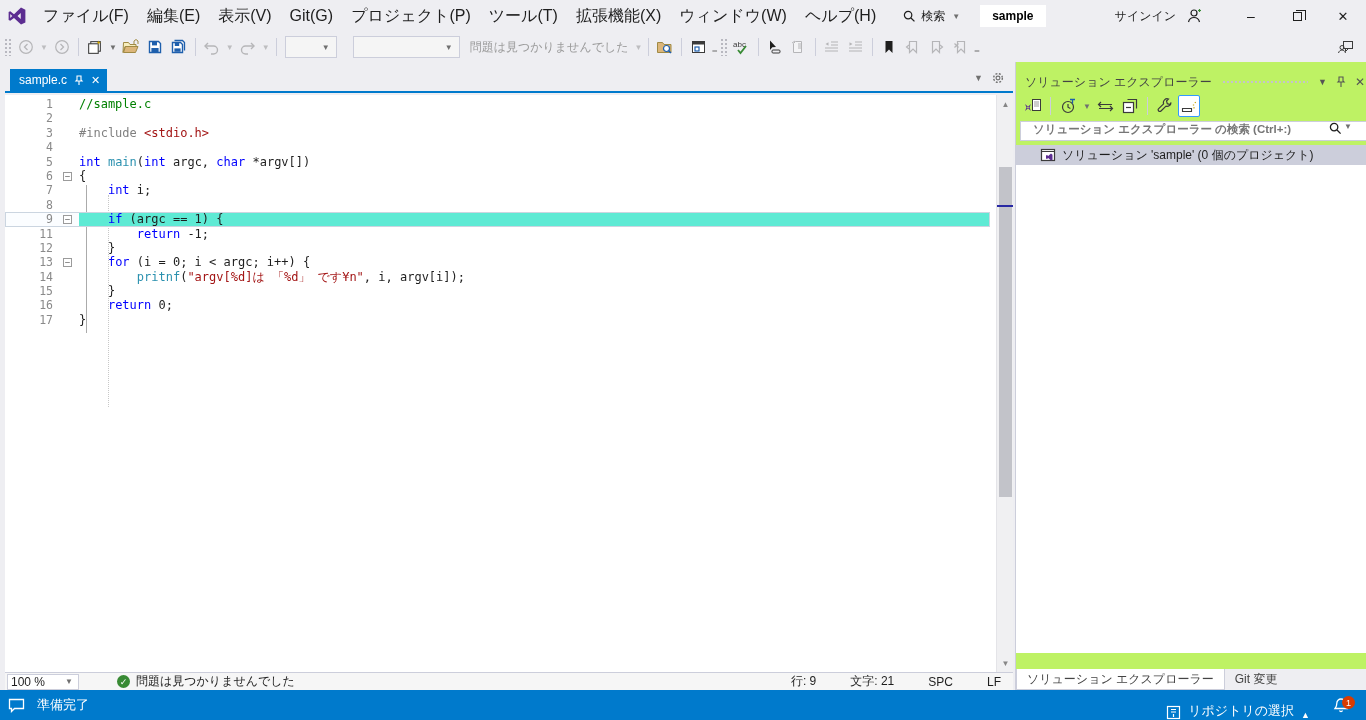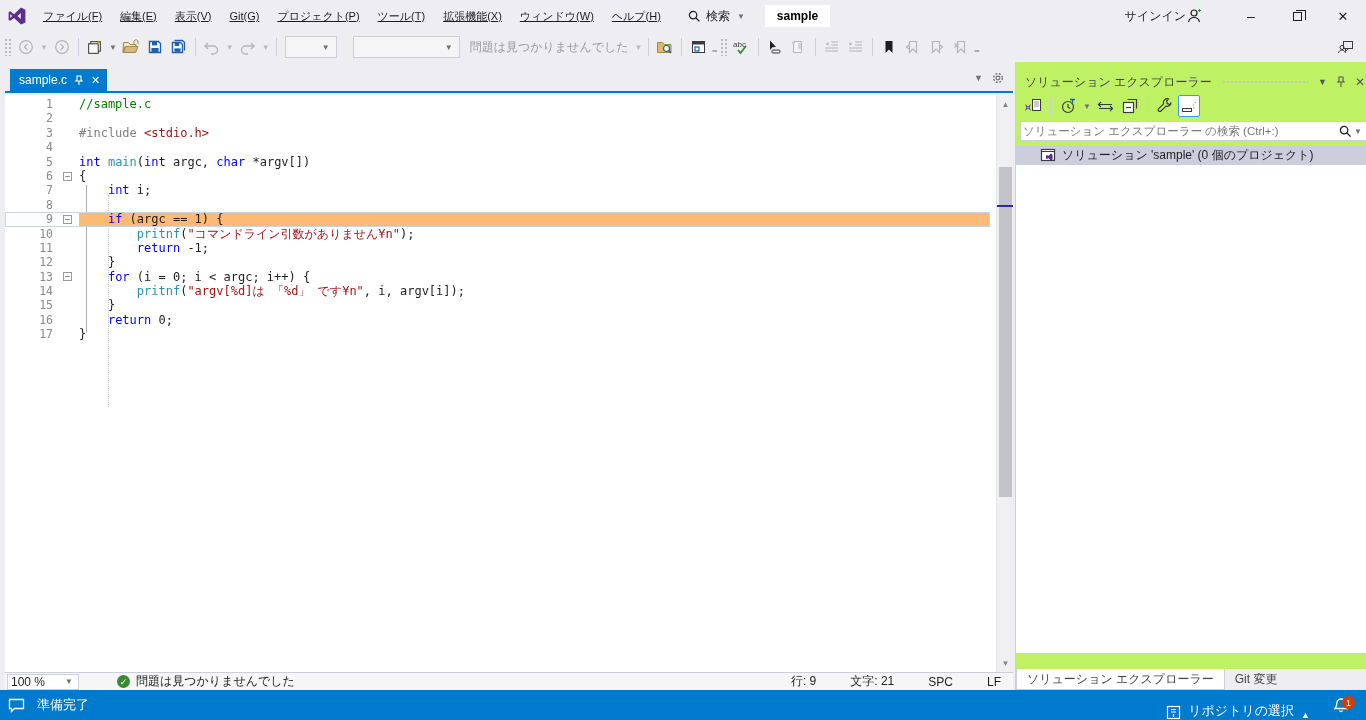--- a/index.html
+++ b/index.html
@@ -1,24 +1,24 @@
 <!DOCTYPE html>
 <html><head>
 <meta charset="utf-8">
 <style>
   * { margin:0; padding:0; box-sizing:border-box; }
   html,body { width:1366px; height:720px; overflow:hidden; font-family:"Liberation Sans", sans-serif; background:#EEEEF2; }
   .titlebar { position:absolute; left:0; top:0; width:1366px; height:32px; background:#EEEEF2; display:flex; align-items:center; }
   .vslogo { width:34px; display:flex; justify-content:center; }
   .menu { display:flex; align-items:center; height:100%; }
-  .menu-item { padding:0 9px; font-size:11px; color:#1E1E1E; height:100%; display:flex; align-items:center; cursor:default;text-decoration:underline; }
+  .menu-item { padding:0 9px; font-size:16px; color:#1E1E1E; height:100%; display:flex; align-items:center; cursor:default; }
   .tb-search { display:flex; align-items:center; gap:5px; margin-left:14px; font-size:12px; color:#1E1E1E; padding:0 4px; }
   .proj-badge { margin-left:14px; background:#FFFFFF; color:#000; font-size:12px; font-weight:bold; padding:4px 12px; }
   .tb-right { margin-left:auto; display:flex; align-items:center; height:100%; }
-  .signin { font-size:12px; color:#1E1E1E; }
+  .signin { font-size:12px; color:#1E1E1E; margin-right:10px; }
   .winbtn { width:46px; height:32px; display:flex; align-items:center; justify-content:center; color:#1E1E1E; font-size:12px; }
   .restore-glyph { width:9px; height:9px; border:1px solid #1E1E1E; position:relative; }
   .restore-glyph::before { content:""; position:absolute; left:2px; top:-3px; width:9px; height:9px; border:1px solid #1E1E1E; border-left:none; border-bottom:none; }
   
   .toolbar { position:absolute; left:0; top:32px; width:1366px; height:30px; background:#EEEEF2; display:flex; align-items:center; padding-left:2px; }
   .grip { width:8px; height:18px; margin:0 2px; background:radial-gradient(circle, #B8B8C0 1px, transparent 1.2px); background-size:4px 4px; }
   .tbtn { height:24px; min-width:24px; display:flex; align-items:center; justify-content:center; border-radius:2px; }
   .disabled { opacity:0.38; }
   .ddarrow { font-size:8px; color:#707070; padding:0 2px; }
   .tsep { width:1px; height:18px; background:#CCCEDB; margin:0 4px; }
@@ -31,21 +31,21 @@
   .tabstrip { position:absolute; left:0; top:0; width:1008px; height:31px; border-bottom:2px solid #007ACC; display:flex; align-items:flex-end; }
   .tab-active { margin-left:5px; background:#007ACC; color:#FFFFFF; height:22px; display:flex; align-items:center; gap:7px; padding:0 7px 0 9px; font-size:12px; }
   .tabstrip-icons { margin-left:auto; display:flex; align-items:center; gap:8px; margin-bottom:6px; margin-right:8px; color:#707070; }
   .editor-body { position:absolute; left:0; top:33px; width:1008px; height:577px; background:#FFFFFF; overflow:hidden; }
   .code-area { position:absolute; left:0; top:2px; width:985px; }
   .code-line { display:flex; height:14.4px; line-height:14.4px; font-family:"DejaVu Sans Mono", monospace; font-size:12px; white-space:pre; position:relative; }
   .ln { width:58px; text-align:right; color:#8A8A8A; padding-right:10px; flex:none; font-size:11.5px; }
   .fold { width:16px; flex:none; display:flex; align-items:center; }
   .fold-box { width:9px; height:9px; border:1px solid #9B9B9B; background:#FFFFFF; color:#6A6A6A; font-size:9px; line-height:7px; text-align:center; display:block; }
   .code-text { flex:1; }
-  .code-line.current .code-text { background:#fdba74; }
+  .code-line.current .code-text { background:#5eead4; }
   .code-line.current { outline:1px solid #CBD5E0; outline-offset:-1px; background:#FBFDFF; width:985px; }
   .tok-cm{color:#008000} .tok-pp{color:#808080} .tok-kw{color:#0000FF} .tok-fn{color:#2B91AF} .tok-str{color:#A31515} .tok-pl{color:#1E1E1E}
   .fold-vline { position:absolute; left:81px; top:90px; height:148px; border-left:1px solid #ABABAB; }
   .indent-guide { position:absolute; left:103px; top:100px; height:212px; border-left:1px dotted #C8C8C8; }
   
   .vscroll { position:absolute; right:0; top:0; width:17px; height:577px; background:#F0F0F2; border-left:1px solid #E4E4E8; }
   .sb-arrow { position:absolute; left:0; width:17px; height:14px; display:flex; align-items:center; justify-content:center; color:#868686; font-size:8px; }
   .sb-thumb { position:absolute; left:2px; width:13px; background:#C2C3C9; top:72px; height:330px; }
   .sb-marker { position:absolute; left:0; width:17px; height:2px; background:#2929A3; top:110px; }
   
@@ -56,21 +56,21 @@
   .ed-info { margin-left:auto; display:flex; align-items:center; }
   .ed-info span { margin-right:34px; }
   
   .se-panel { position:absolute; left:1010px; top:0; width:356px; height:628px; background:#bef264; border-left:1px solid #CCCEDB; }
   .se-title { height:22px; margin-top:9px; display:flex; align-items:center; padding:0 6px 0 9px; font-size:12px; color:#444; gap:6px; }
   .se-dots { flex:1; height:5px; margin:0 4px; background:radial-gradient(circle, #C4C4CC 0.9px, transparent 1px); background-size:4px 4px; }
   .se-title-icons { display:flex; align-items:center; gap:9px; color:#555; }
   .se-toolbar { height:26px; display:flex; align-items:center; padding-left:6px; gap:2px; }
   .se-tb-btn { width:22px; height:22px; display:flex; align-items:center; justify-content:center; border-radius:2px; }
   .se-tb-btn.active { border:1px solid #3399FF; background:#FFFFFF; }
-  .se-search { margin:2px 4px 0 4px; height:20px; background:#FFFFFF; border:1px solid #CCCEDB; display:flex; align-items:center; padding:0 2px; }
+  .se-search { margin:2px 4px 0 4px; height:20px; background:#FFFFFF; border:1px solid #CCCEDB; display:flex; align-items:flex-start; padding:0 12px;font-weight:bold; }
   .se-search-ph { font-size:11.5px; color:#767676; flex:1; }
   .se-tree { margin-top:4px; background:#FFFFFF; height:508px; }
   .tree-row { height:20px; display:flex; align-items:center; gap:6px; padding-left:24px; background:#CCCEDB; font-size:12px; color:#1E1E1E; }
   .se-tabs { position:absolute; left:0; bottom:0; width:356px; height:21px; background:#EEEEF2; display:flex; font-size:12px; color:#444; }
   .se-tab { padding:0 10px; display:flex; align-items:center; }
   .se-tab.active { background:#FFFFFF; border:1px solid #CCCEDB; border-top:none; }
   
   .statusbar { position:absolute; left:0; top:690px; width:1366px; height:30px; background:#007ACC; color:#FFFFFF; display:flex; align-items:center; font-size:13px; }
   .sb-left { display:flex; align-items:center; gap:12px; margin-left:8px; }
   .sb-right { margin-left:auto; display:flex; align-items:center; gap:10px; margin-right:10px; }
@@ -313,21 +313,20 @@
       <div class="code-area">
           <div class="code-line"><span class="ln">1</span><span class="fold"></span><span class="code-text"><span class="tok-cm">//sample.c</span></span></div>
           <div class="code-line"><span class="ln">2</span><span class="fold"></span><span class="code-text"></span></div>
           <div class="code-line"><span class="ln">3</span><span class="fold"></span><span class="code-text"><span class="tok-pp">#include</span><span class="tok-pl"> </span><span class="tok-str">&lt;stdio.h&gt;</span></span></div>
           <div class="code-line"><span class="ln">4</span><span class="fold"></span><span class="code-text"></span></div>
           <div class="code-line"><span class="ln">5</span><span class="fold"></span><span class="code-text"><span class="tok-kw">int</span><span class="tok-pl"> </span><span class="tok-fn">main</span><span class="tok-pl">(</span><span class="tok-kw">int</span><span class="tok-pl"> argc, </span><span class="tok-kw">char</span><span class="tok-pl"> *argv[])</span></span></div>
           <div class="code-line"><span class="ln">6</span><span class="fold"><span class="fold-box">−</span></span><span class="code-text"><span class="tok-pl">{</span></span></div>
           <div class="code-line"><span class="ln">7</span><span class="fold"></span><span class="code-text"><span class="tok-pl">    </span><span class="tok-kw">int</span><span class="tok-pl"> i;</span></span></div>
           <div class="code-line"><span class="ln">8</span><span class="fold"></span><span class="code-text"></span></div>
           <div class="code-line current"><span class="ln">9</span><span class="fold"><span class="fold-box">−</span></span><span class="code-text"><span class="tok-pl">    </span><span class="tok-kw">if</span><span class="tok-pl"> (argc == 1) {</span></span></div>
-          <div class="code-line"><span class="ln">10</span><span class="fold"></span><span class="code-text"><span class="tok-pl">        </span><span class="tok-fn">pritnf</span><span class="tok-pl">(</span><span class="tok-str">"コマンドライン引数がありません¥n"</span><span class="tok-pl">);</span></span></div>
           <div class="code-line"><span class="ln">11</span><span class="fold"></span><span class="code-text"><span class="tok-pl">        </span><span class="tok-kw">return</span><span class="tok-pl"> -1;</span></span></div>
           <div class="code-line"><span class="ln">12</span><span class="fold"></span><span class="code-text"><span class="tok-pl">    }</span></span></div>
           <div class="code-line"><span class="ln">13</span><span class="fold"><span class="fold-box">−</span></span><span class="code-text"><span class="tok-pl">    </span><span class="tok-kw">for</span><span class="tok-pl"> (i = 0; i &lt; argc; i++) {</span></span></div>
           <div class="code-line"><span class="ln">14</span><span class="fold"></span><span class="code-text"><span class="tok-pl">        </span><span class="tok-fn">pritnf</span><span class="tok-pl">(</span><span class="tok-str">"argv[%d]は 「%d」 です¥n"</span><span class="tok-pl">, i, argv[i]);</span></span></div>
           <div class="code-line"><span class="ln">15</span><span class="fold"></span><span class="code-text"><span class="tok-pl">    }</span></span></div>
           <div class="code-line"><span class="ln">16</span><span class="fold"></span><span class="code-text"><span class="tok-pl">    </span><span class="tok-kw">return</span><span class="tok-pl"> 0;</span></span></div>
           <div class="code-line"><span class="ln">17</span><span class="fold"></span><span class="code-text"><span class="tok-pl">}</span></span></div>
         </div>
 
       <div class="vscroll">

